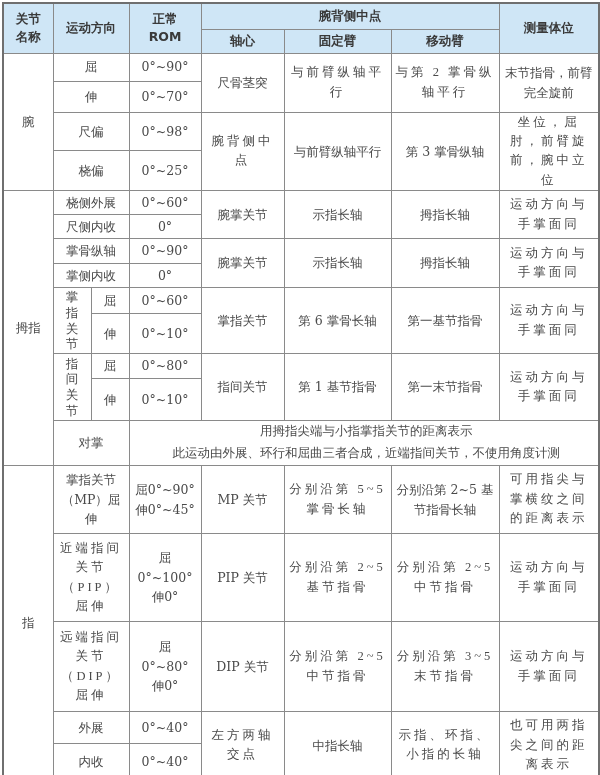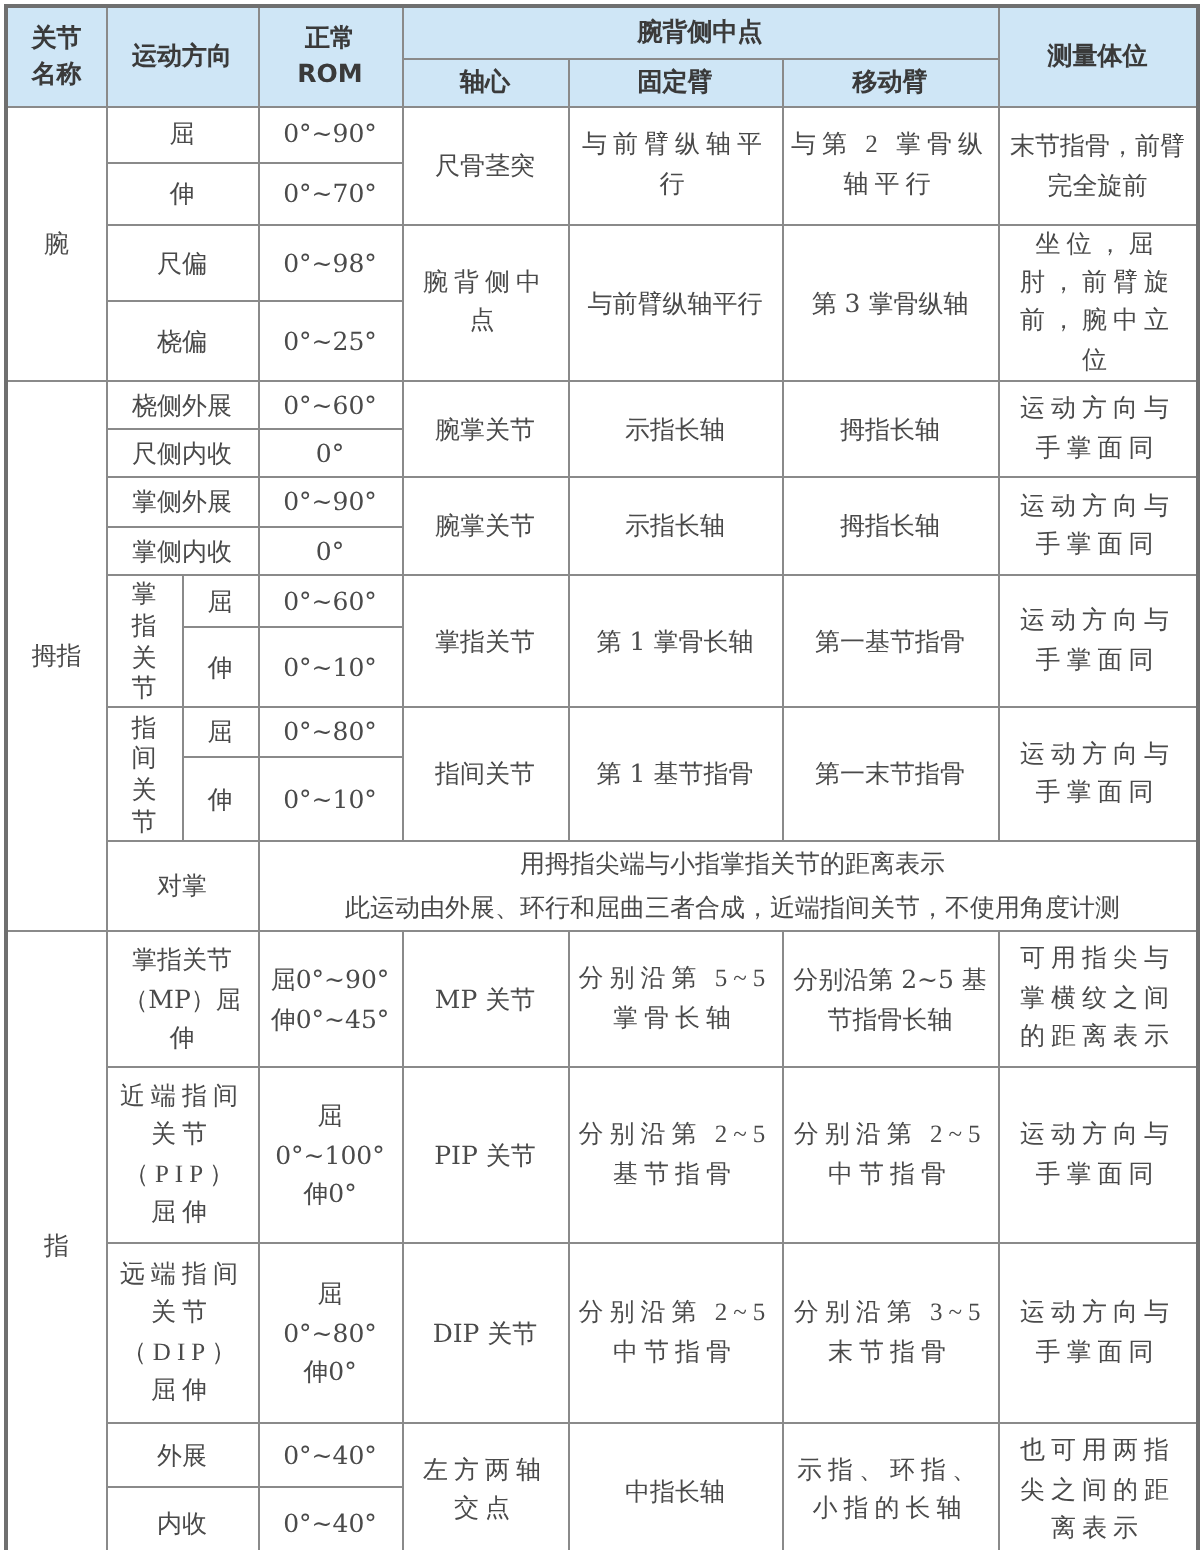--- a/index.html
+++ b/index.html
@@ -13,21 +13,21 @@
   table.rom td, table.rom th {
     border:1px solid #8a8a8a; text-align:center; vertical-align:middle;
     padding:0 3px; font-weight:normal;
   }
   table.rom { border:2px solid #6f6f6f; }
   table.rom th {
     background:#cfe6f6; color:#3a3a3a; font-family:"DejaVu Sans","Liberation Sans",sans-serif;
     font-weight:bold; font-size:12.5px; line-height:1.5;
   }
   .spaced { letter-spacing:3px;font-family:Liberation Serif, serif; }
-  .left { text-align:center; padding-left:8px !important; }
+  .left { text-align:center; padding-left:8px !important;font-family:Liberation Serif, serif; }
   .vert { line-height:1.25; }
   .watermark {
     position:absolute; left:418px; top:738px;
     font-family:"DejaVu Sans","Liberation Sans",sans-serif; font-size:15px;
     color:rgba(255,255,255,0.85); text-shadow:0 0 1px #888, 0 0 1px #888; letter-spacing:1px; pointer-events:none;margin-top:48px;
   }
 </style>
 </head>
 <body>
 
@@ -91,40 +91,40 @@
     <td rowspan="2">腕掌关节</td>
     <td rowspan="2">示指长轴</td>
     <td rowspan="2">拇指长轴</td>
     <td rowspan="2" class="spaced">运动方向与手掌面同</td>
   </tr>
   <tr style="height:24px">
     <td colspan="2">尺侧内收</td>
     <td>0°</td>
   </tr>
   <tr style="height:25px">
-    <td colspan="2">掌侧外展</td>
+    <td colspan="2">掌骨纵轴</td>
     <td>0°~90°</td>
     <td rowspan="2">腕掌关节</td>
     <td rowspan="2">示指长轴</td>
     <td rowspan="2">拇指长轴</td>
     <td rowspan="2" class="spaced">运动方向与手掌面同</td>
   </tr>
   <tr style="height:24px">
     <td colspan="2">掌侧内收</td>
     <td>0°</td>
   </tr>
   <tr style="height:26px">
     <td rowspan="2" class="vert" style="white-space:pre-line">掌
 指
 关
 节</td>
     <td>屈</td>
     <td>0°~60°</td>
     <td rowspan="2">掌指关节</td>
-    <td rowspan="2">第 1 掌骨长轴</td>
+    <td rowspan="2">第 6 掌骨长轴</td>
     <td rowspan="2">第一基节指骨</td>
     <td rowspan="2" class="spaced">运动方向与手掌面同</td>
   </tr>
   <tr style="height:40px">
     <td>伸</td>
     <td>0°~10°</td>
   </tr>
   <tr style="height:25px">
     <td rowspan="2" class="vert" style="white-space:pre-line">指
 间

